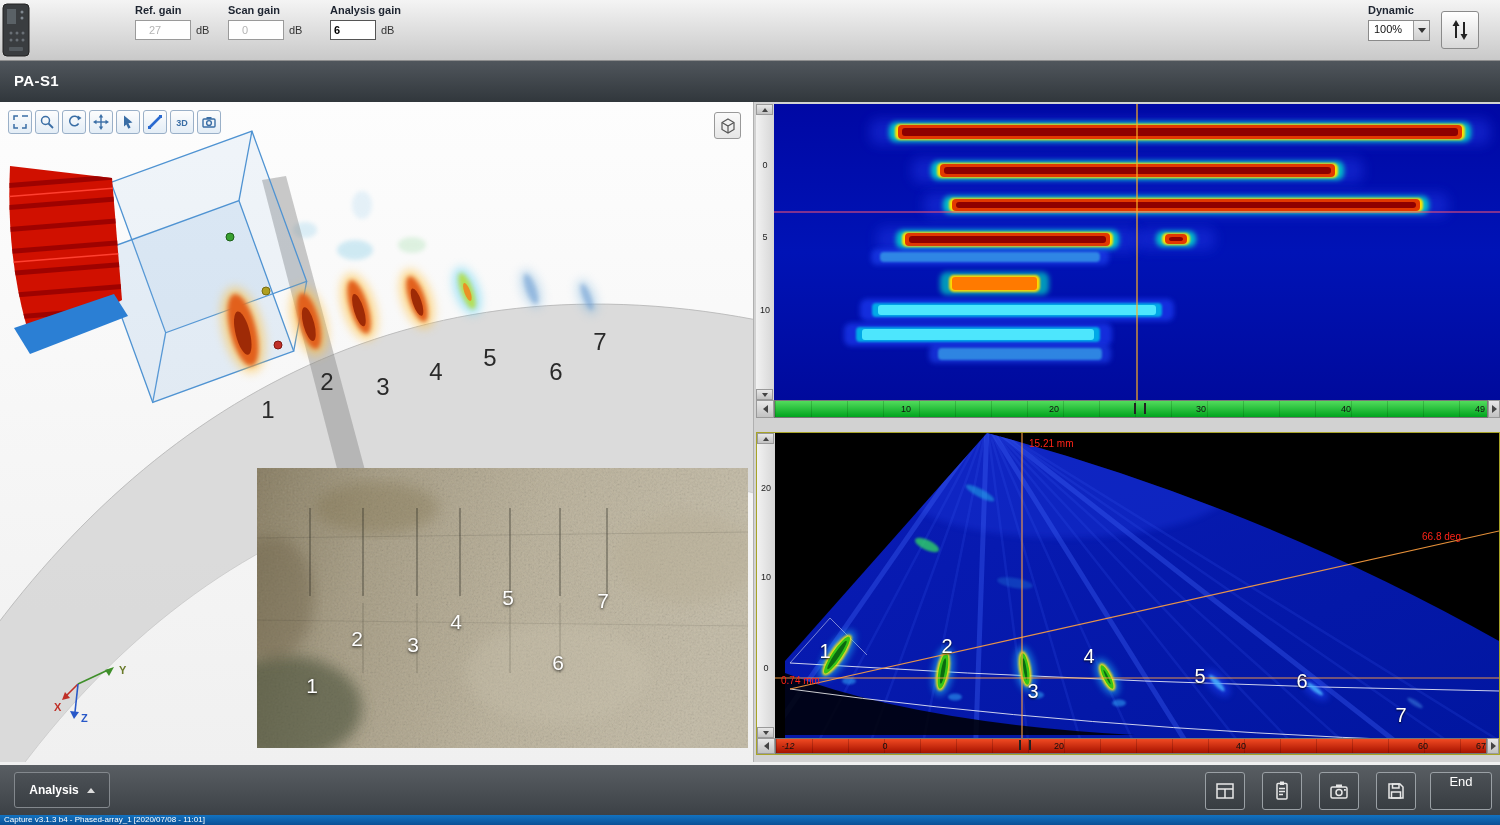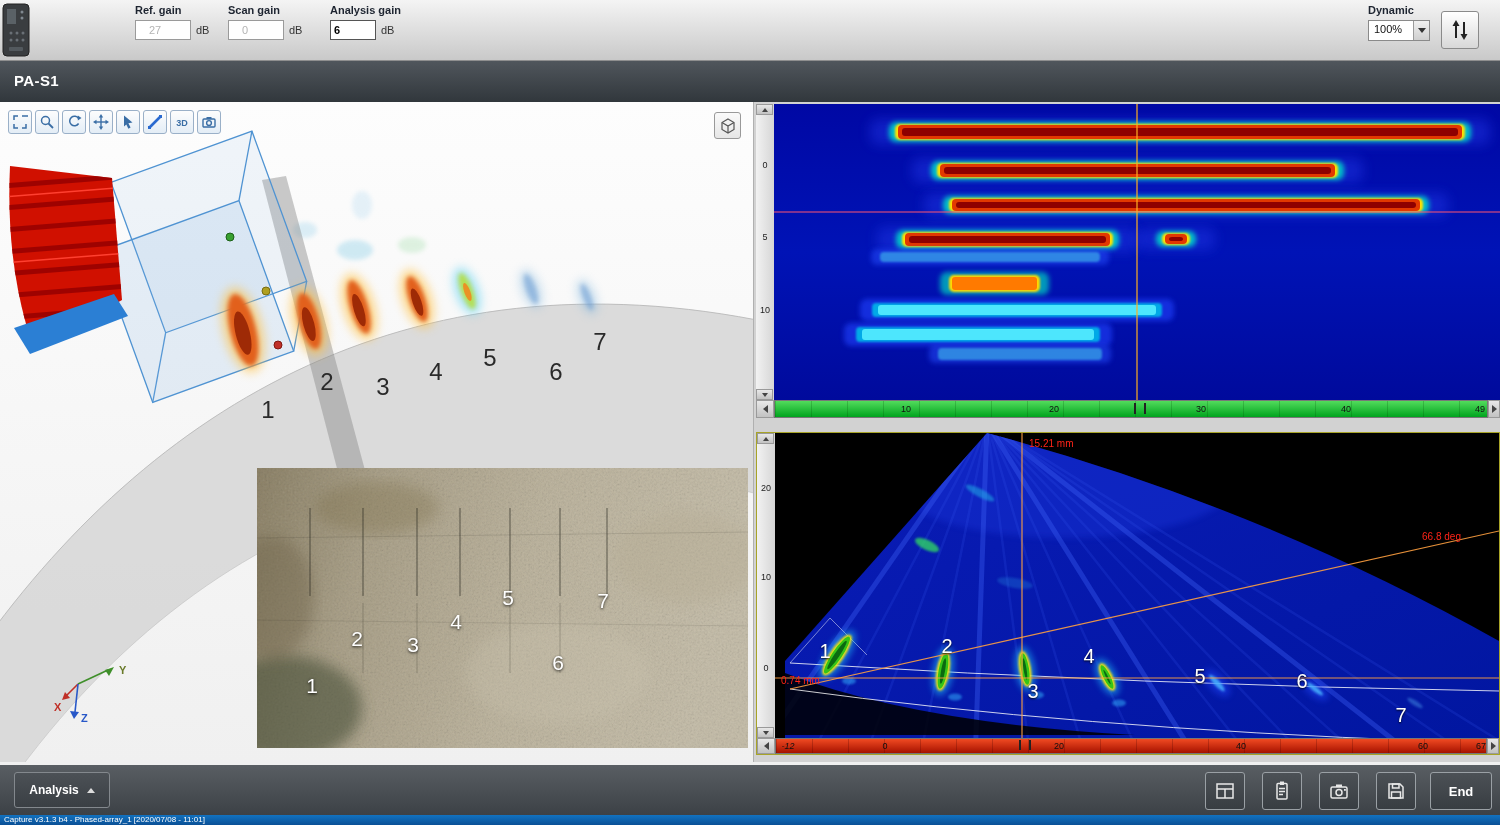--- a/index.html
+++ b/index.html
@@ -84,22 +84,22 @@
   #bottombar{position:absolute;top:762px;left:0;width:1500px;height:53px;
              background:linear-gradient(#595e63,#3c4146);border-top:3px solid #f0f0f0;box-sizing:border-box;}
   #analysisbtn{position:absolute;left:14px;top:7px;width:96px;height:36px;
                background:linear-gradient(#4c5156,#3a3f44);border:1px solid #83888d;border-radius:3px;
                color:#fff;font-size:12px;font-weight:bold;display:flex;align-items:center;justify-content:center;gap:8px;}
   .caret-up{width:0;height:0;border-left:4px solid transparent;border-right:4px solid transparent;border-bottom:5px solid #ddd;}
   #actions{position:absolute;left:1205px;top:7px;display:flex;gap:17px;}
   .actbtn{width:40px;height:38px;background:linear-gradient(#4c5156,#383d42);border:1px solid #9aa0a5;
           border-radius:3px;display:flex;align-items:center;justify-content:center;padding:0;}
   #endbtn{position:absolute;left:1430px;top:7px;width:62px;height:38px;background:linear-gradient(#4c5156,#383d42);
-          border:1px solid #9aa0a5;border-radius:3px;color:#fff;font-size:13px;font-weight:bold;
-          display:flex;align-items:center;justify-content:center;}
+          border:1px solid #9aa0a5;border-radius:3px;color:#fff;font-size:13px;font-weight:normal;
+          display:flex;justify-content:center;}
   #statusbar{position:absolute;top:815px;left:0;width:1500px;height:10px;
              background:linear-gradient(#1272c0,#0a5096);color:#fff;font-size:8px;line-height:10px;padding-left:4px;box-sizing:border-box;}
 </style>
 </head>
 <body>
 
 <div id="app">
 
   <div id="topbar">
     <svg class="abs" style="left:2px;top:3px" width="28" height="54">

